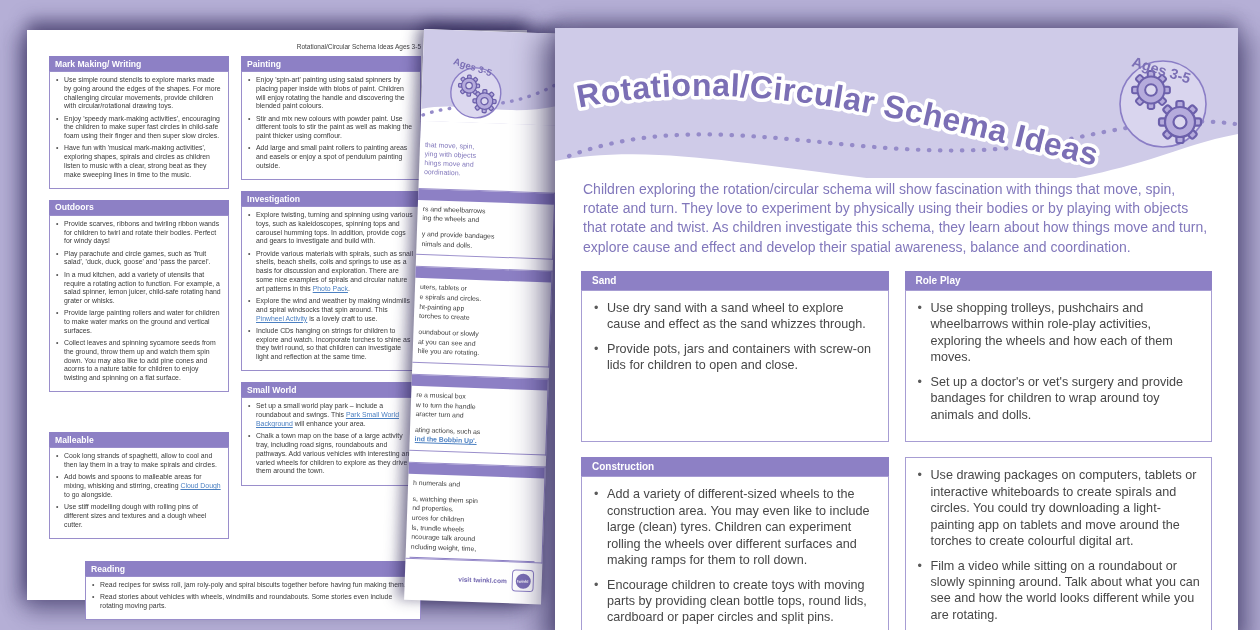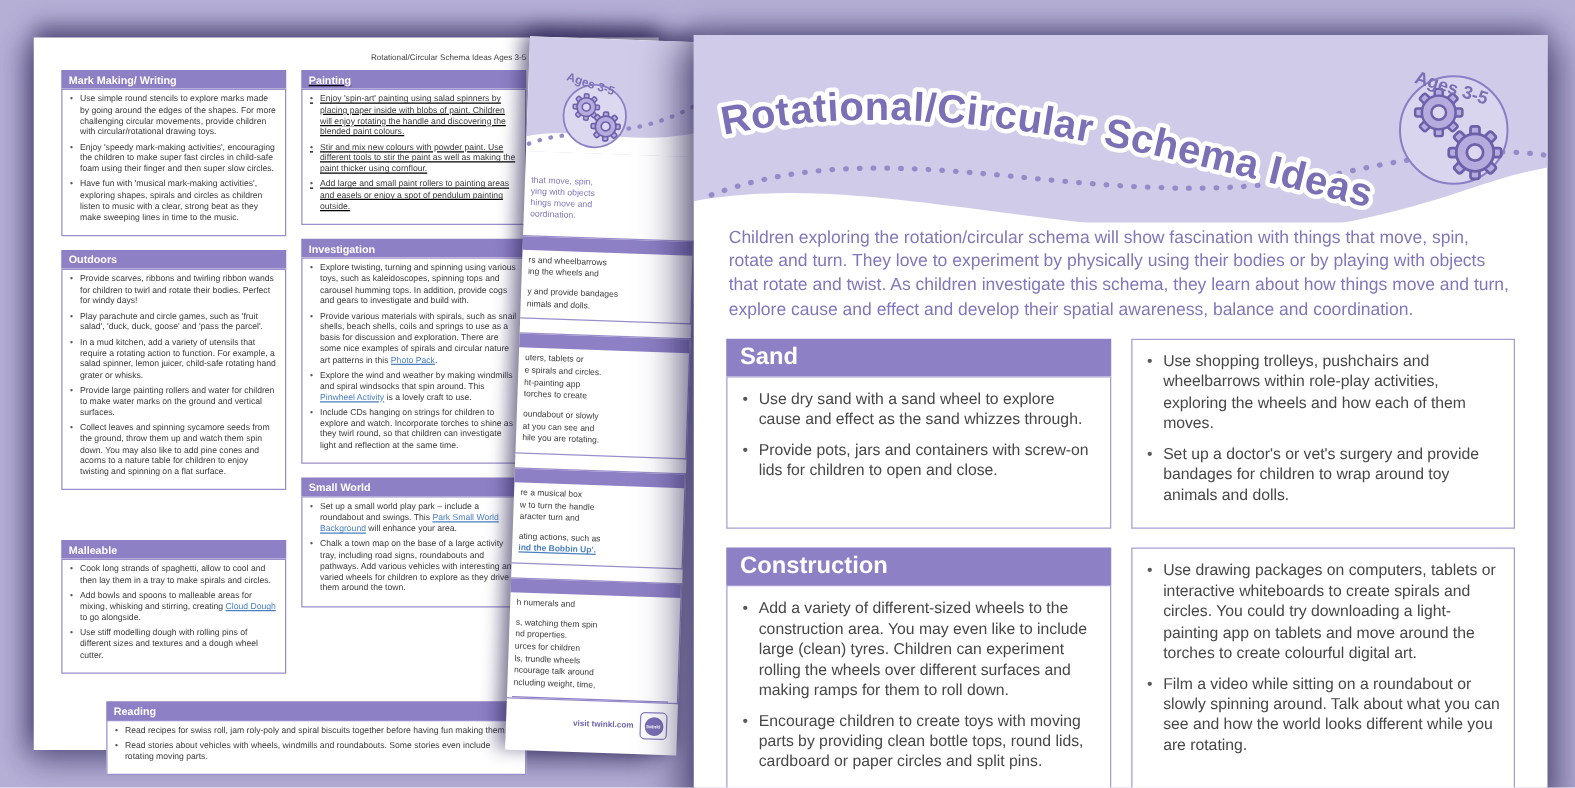--- a/index.html
+++ b/index.html
@@ -43,21 +43,21 @@
          display:flex;justify-content:flex-end;align-items:center;gap:5px;}
   
   #page1{left:555px;top:28px;width:683px;height:614px;z-index:3;
          box-shadow:-16px 8px 26px rgba(38,30,78,.5),12px 8px 24px rgba(38,30,78,.45),0 -8px 16px rgba(38,30,78,.35);}
   #p1-header{display:block;}
   .title-text{font-size:32px;font-weight:bold;fill:#7b6fb5;stroke:#fff;stroke-width:7px;paint-order:stroke;stroke-linejoin:round;letter-spacing:.5px;}
   .ages-text{font-size:14.5px;font-weight:bold;fill:#7b6fb5;}
   .ages-text-sm{font-size:9.5px;font-weight:bold;fill:#7b6fb5;}
   .intro{margin:2px 28px 0;font-size:14px;line-height:1.37;color:#8177bb;}
   .grid1{display:grid;grid-template-columns:1fr 1fr;gap:15px 16px;margin:14px 26px 0;}
-  .p1 .bar{font-size:19px;padding:4px 11px;}
+  .p1 .bar{font-size:10px;padding:4px 11px;}
   .p1 .bod{border:1.5px solid #a79dd3;padding:9px 10px 10px;}
   .p1 .bul{display:flex;gap:8px;font-size:12.6px;line-height:1.31;color:#474747;margin-bottom:8px;padding-left:2px;}
   .p1 .mk{flex:0 0 5px;color:#5a5a5a;}
 </style>
 </head>
 <body>
 
 <div class="sheet" id="page2">
   <div class="inner p2">
     <div class="note">Rotational/Circular Schema Ideas Ages 3-5</div>
@@ -117,21 +117,21 @@
                 <span class="tx">Add bowls and spoons to malleable areas for mixing, whisking and stirring, creating <span class="lnk">Cloud Dough</span> to go alongside.</span>
               </div>
               <div class="bul">
                 <span class="mk">•</span>
                 <span class="tx">Use stiff modelling dough with rolling pins of different sizes and textures and a dough wheel cutter.</span>
               </div>
             </div>
           </section>
         </div>
       <div id="p2-col-right">
-          <section class="box" style="margin-bottom: 11px; text-decoration: underline;">
+          <section class="box" style="margin-bottom: 11px;">
             <div class="bar">Painting</div>
             <div class="bod">
               <div class="bul">
                 <span class="mk">•</span>
                 <span class="tx">Enjoy 'spin-art' painting using salad spinners by placing paper inside with blobs of paint. Children will enjoy rotating the handle and discovering the blended paint colours.</span>
               </div>
               <div class="bul">
                 <span class="mk">•</span>
                 <span class="tx">Stir and mix new colours with powder paint. Use different tools to stir the paint as well as making the paint thicker using cornflour.</span>
               </div>
@@ -371,20 +371,21 @@
             <span class="mk">•</span>
             <span class="tx">Use dry sand with a sand wheel to explore cause and effect as the sand whizzes through.</span>
           </div>
           <div class="bul">
             <span class="mk">•</span>
             <span class="tx">Provide pots, jars and containers with screw-on lids for children to open and close.</span>
           </div>
         </div>
       </section>
       <section class="box">
+        <div class="bar">Role Play</div>
         <div class="bod">
           <div class="bul">
             <span class="mk">•</span>
             <span class="tx">Use shopping trolleys, pushchairs and wheelbarrows within role-play activities, exploring the wheels and how each of them moves.</span>
           </div>
           <div class="bul">
             <span class="mk">•</span>
             <span class="tx">Set up a doctor's or vet's surgery and provide bandages for children to wrap around toy animals and dolls.</span>
           </div>
         </div>

